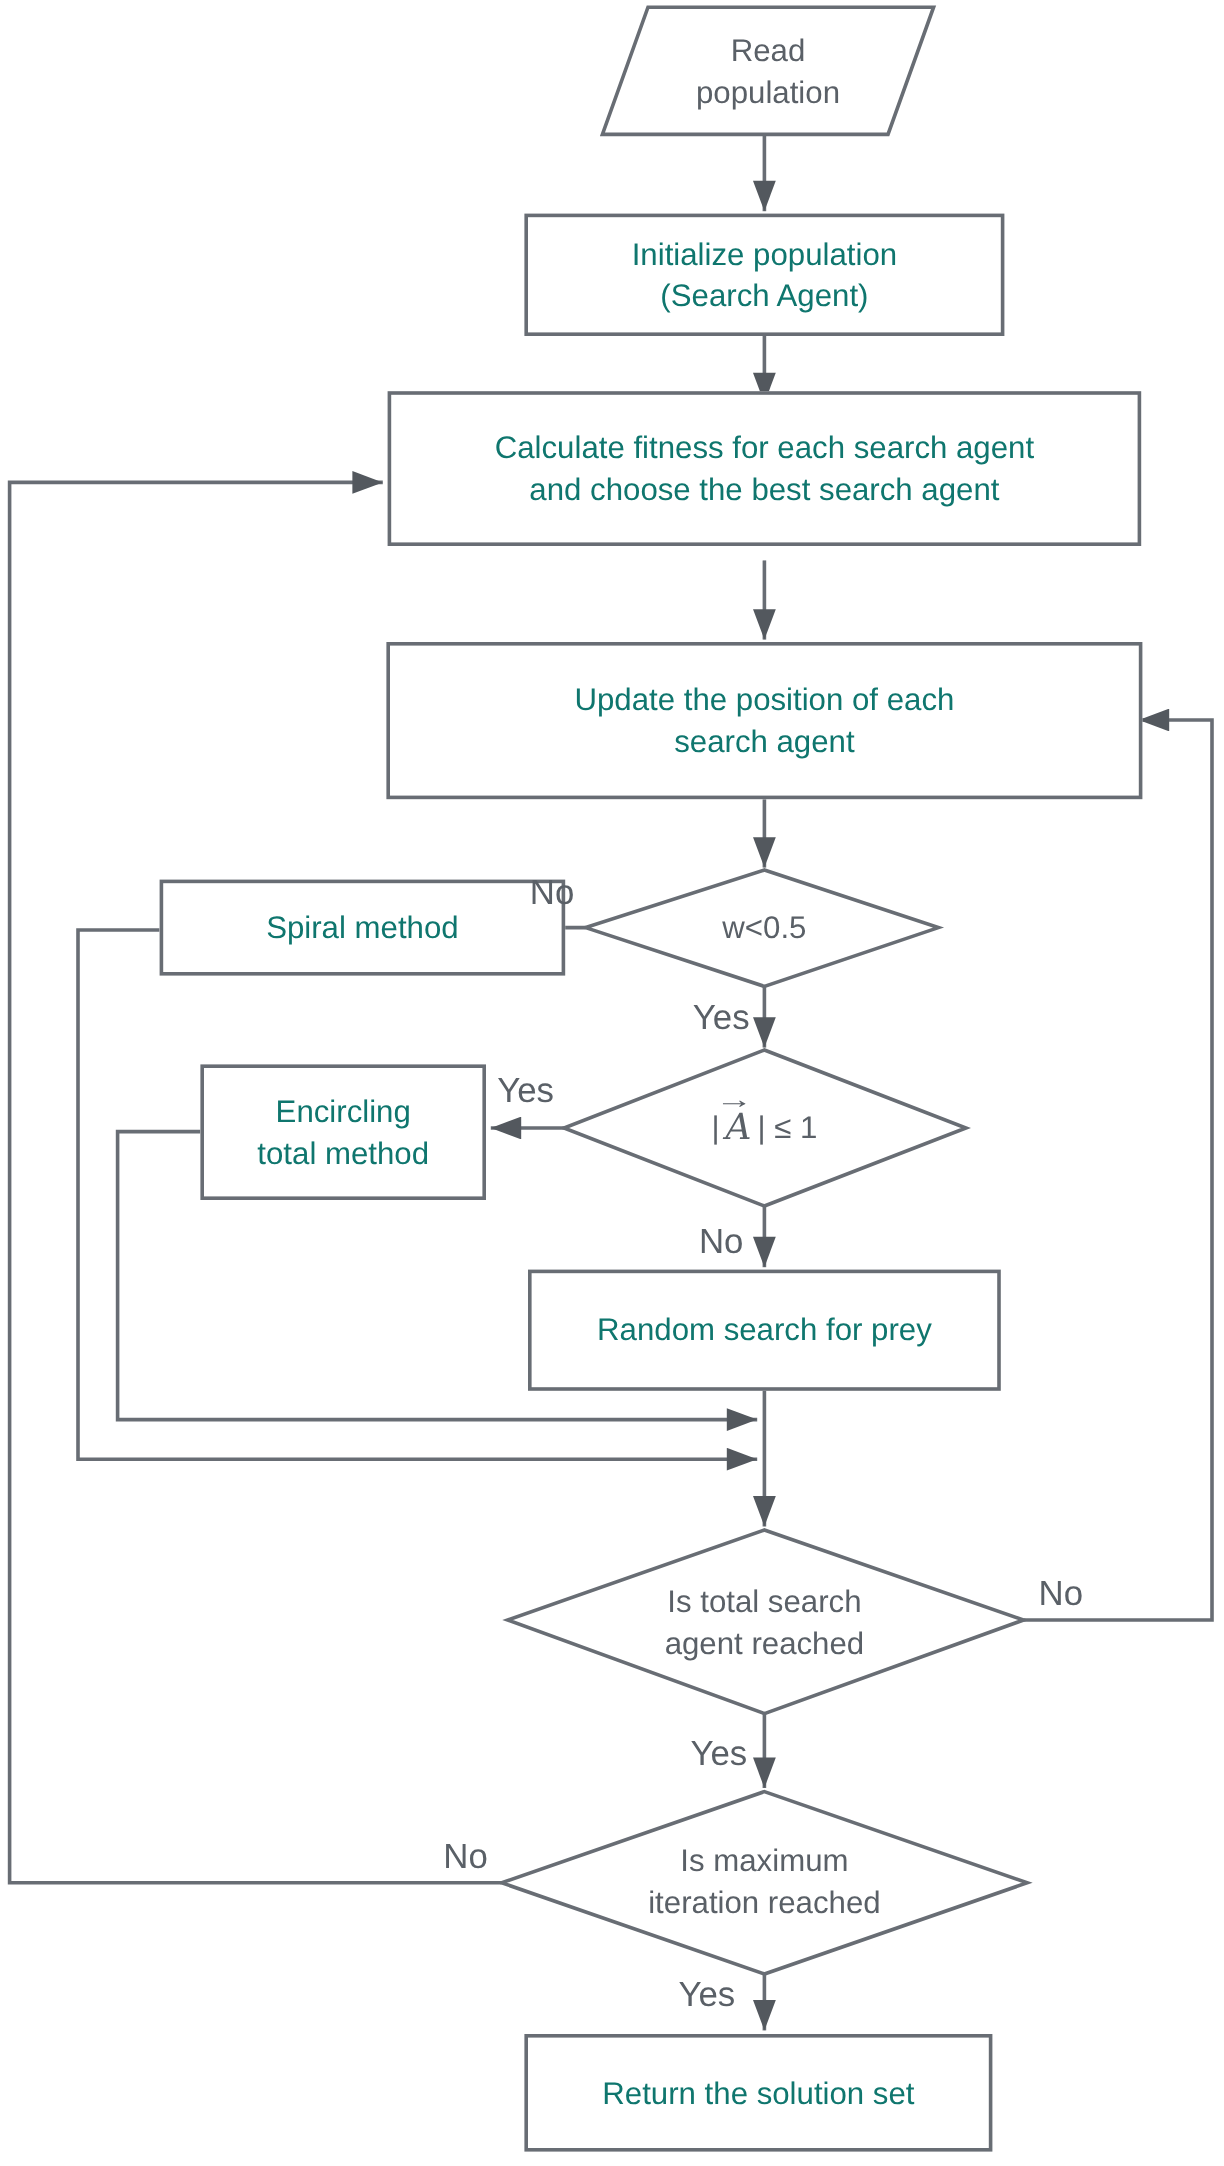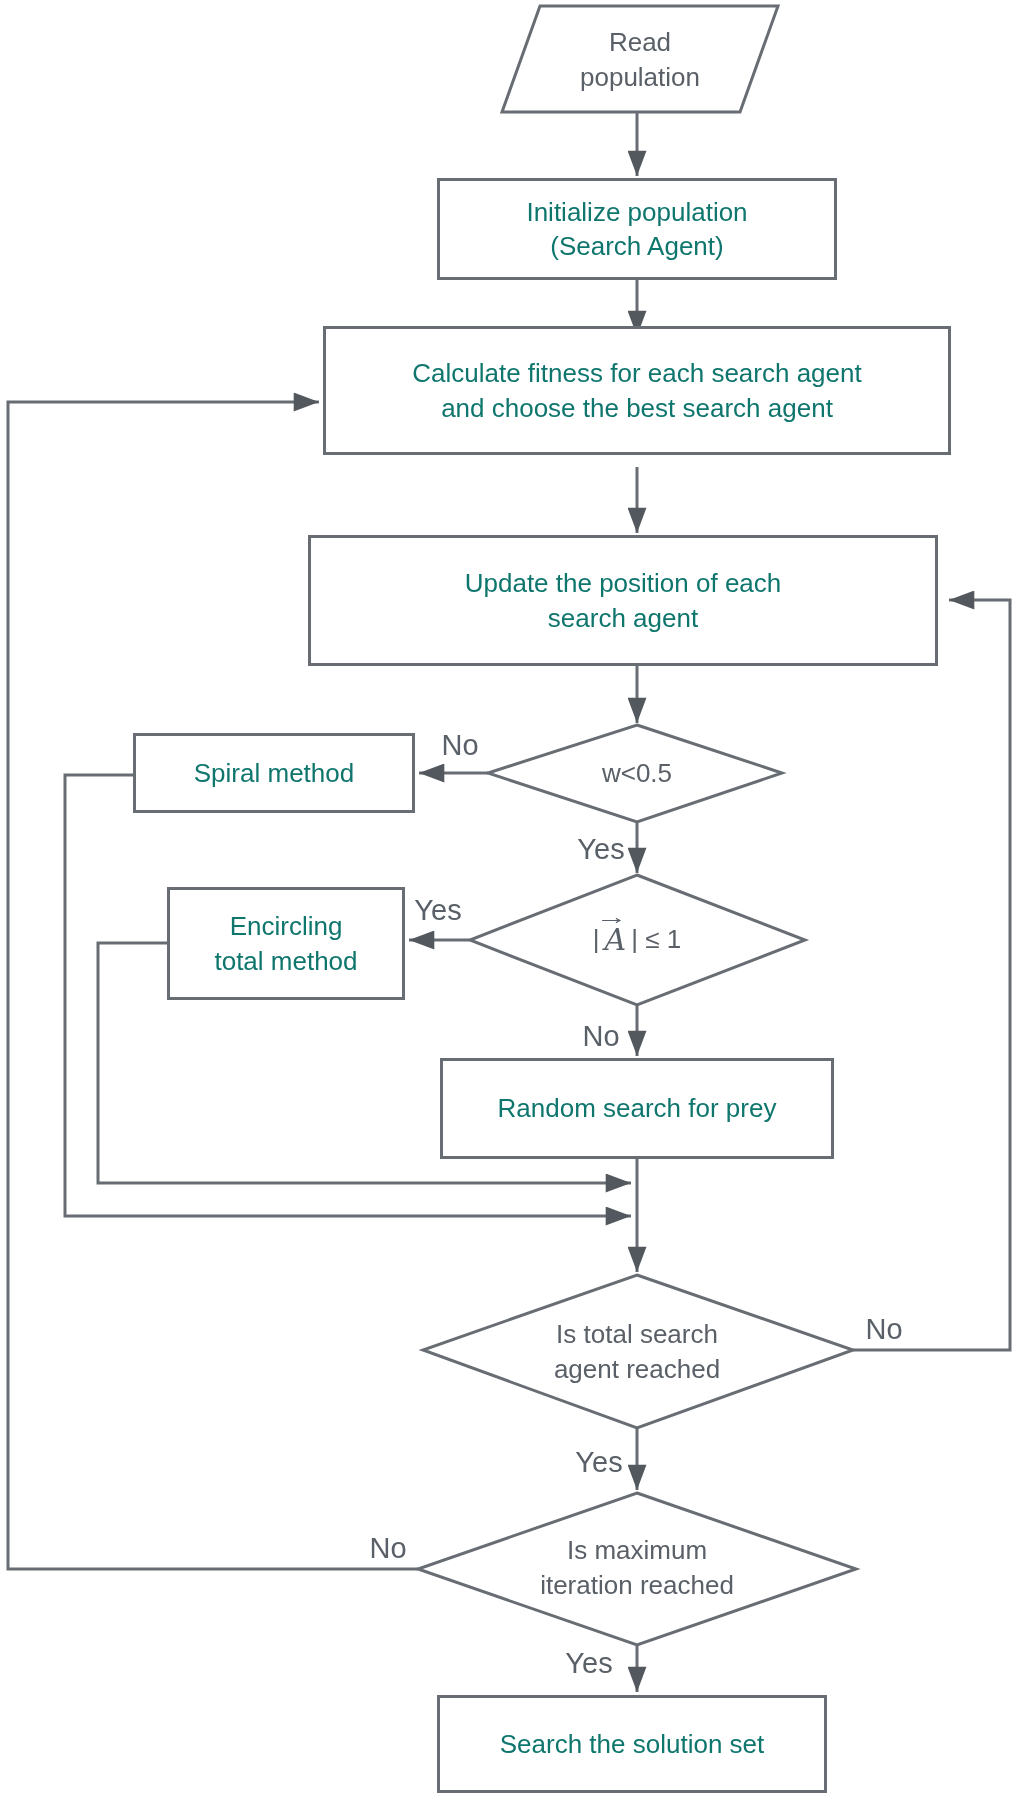--- a/index.html
+++ b/index.html
@@ -101,40 +101,40 @@
   <div class="node" style="left:437px;top:178px;width:400px;height:102px;">
     <div class="lbl">Initialize population
 (Search Agent)</div>
   </div>
 
   <div class="node" style="left:323px;top:326px;width:628px;height:129px;">
     <div class="lbl">Calculate fitness for each search agent
 and choose the best search agent</div>
   </div>
 
-  <div class="node" style="left:308px;top:535px;width:630px;height:131px;">
+  <div class="node" style="left:322px;top:535px;width:630px;height:131px;">
     <div class="lbl">Update the position of each
 search agent</div>
   </div>
 
-  <div class="node" style="left:133px;top:733px;width:282px;height:80px;justify-content:center;">
+  <div class="node" style="left:133px;top:733px;width:338px;height:80px;justify-content:center;">
     <div class="lbl">Spiral method</div>
   </div>
 
   <div class="node" style="left:167px;top:887px;width:238px;height:113px;">
     <div class="lbl">Encircling
 total method</div>
   </div>
 
   <div class="node" style="left:440px;top:1058px;width:394px;height:101px;">
     <div class="lbl">Random search for prey</div>
   </div>
 
   <div class="node" style="left:437px;top:1695px;width:390px;height:98px;">
-    <div class="lbl">Search the solution set</div>
+    <div class="lbl">Return the solution set</div>
   </div>
 
   <div class="dlabel" style="left:502px;top:10px;width:276px;height:100px;">Read
 population</div>
 
   <div class="dlabel" style="left:537px;top:753px;width:200px;height:42px;">w&lt;0.5</div>
 
   <div class="dlabel" style="left:527px;top:910px;width:220px;height:60px;">
     <span>|</span><span class="veca"><span class="arrow">→</span><span class="avar">A</span></span><span>| ≤ 1</span>
   </div>

